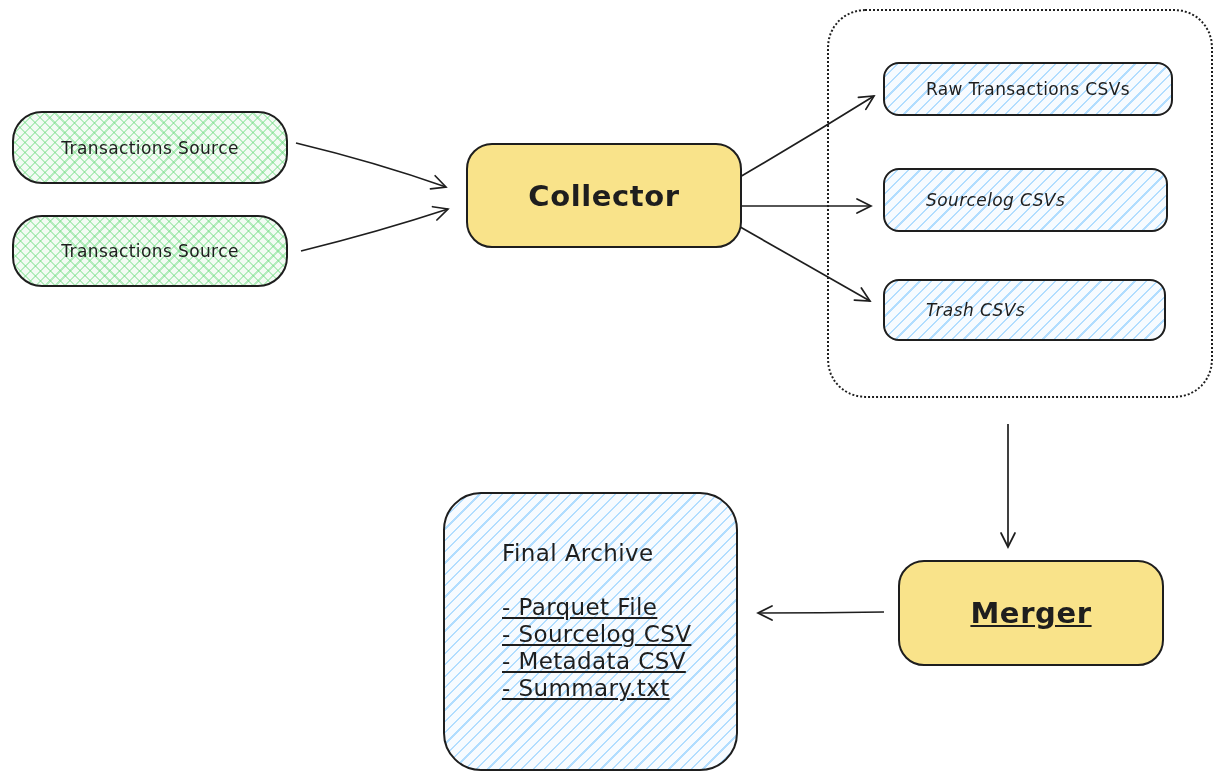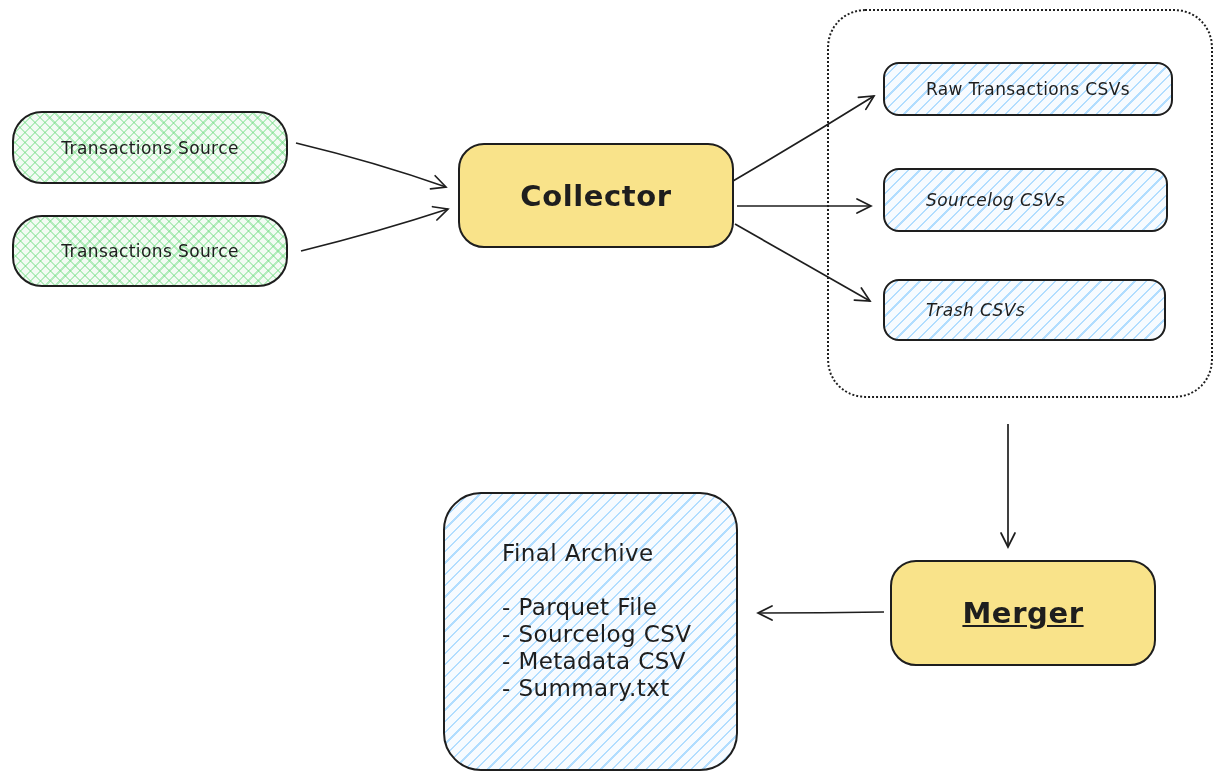--- a/index.html
+++ b/index.html
@@ -45,20 +45,21 @@
   
   .blue-fill {
     border-radius: 16px;
     background-color: #f7fbff;
     background-image:
       repeating-linear-gradient(135deg, rgba(165,216,255,0.85) 0 1.6px, transparent 1.6px 8px);
   }
   .yellow-fill {
     border-radius: 26px;
     background-color: #f9e38a;
+    margin-left: 8px;
   }
   .big-label {
     font-size: 29px;
     font-weight: 600;
     letter-spacing: 0.6px;
   }
   .left-text {
     justify-content: flex-start;
     padding-left: 41px;
     font-style: italic;
@@ -86,20 +87,21 @@
   .archive-content {
     padding: 46px 18px 0 57px;
     font-size: 23px;
     line-height: 27px;
   }
   .archive-title {
     margin-bottom: 27px;
   }
   .archive-list div {
     white-space: nowrap;
+    text-decoration: underline;
   }
 </style>
 </head>
 <body>
 
 <div class="canvas">
 
   <svg class="arrows" width="1219" height="779" viewBox="0 0 1219 779">
     <defs>
       <marker id="ah" markerUnits="userSpaceOnUse" markerWidth="26" markerHeight="26" refX="17" refY="9" orient="auto">

